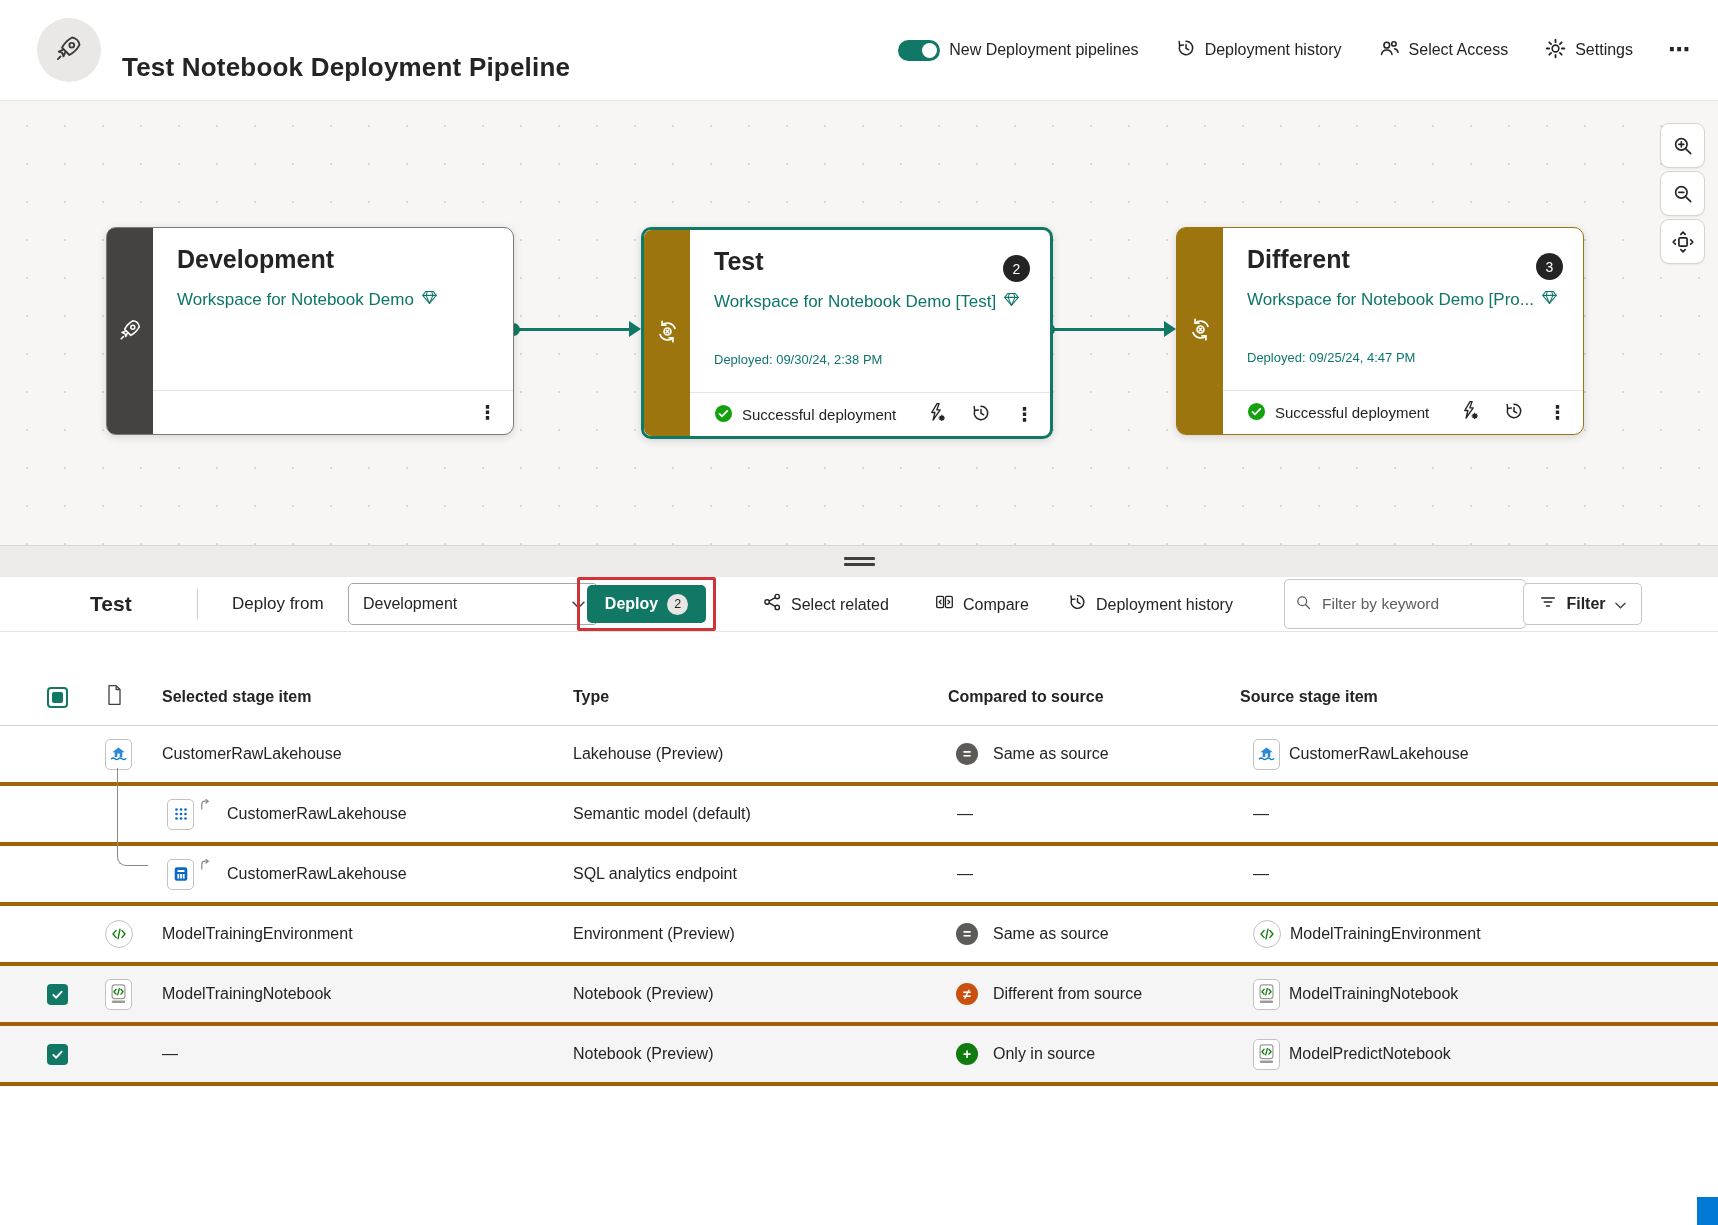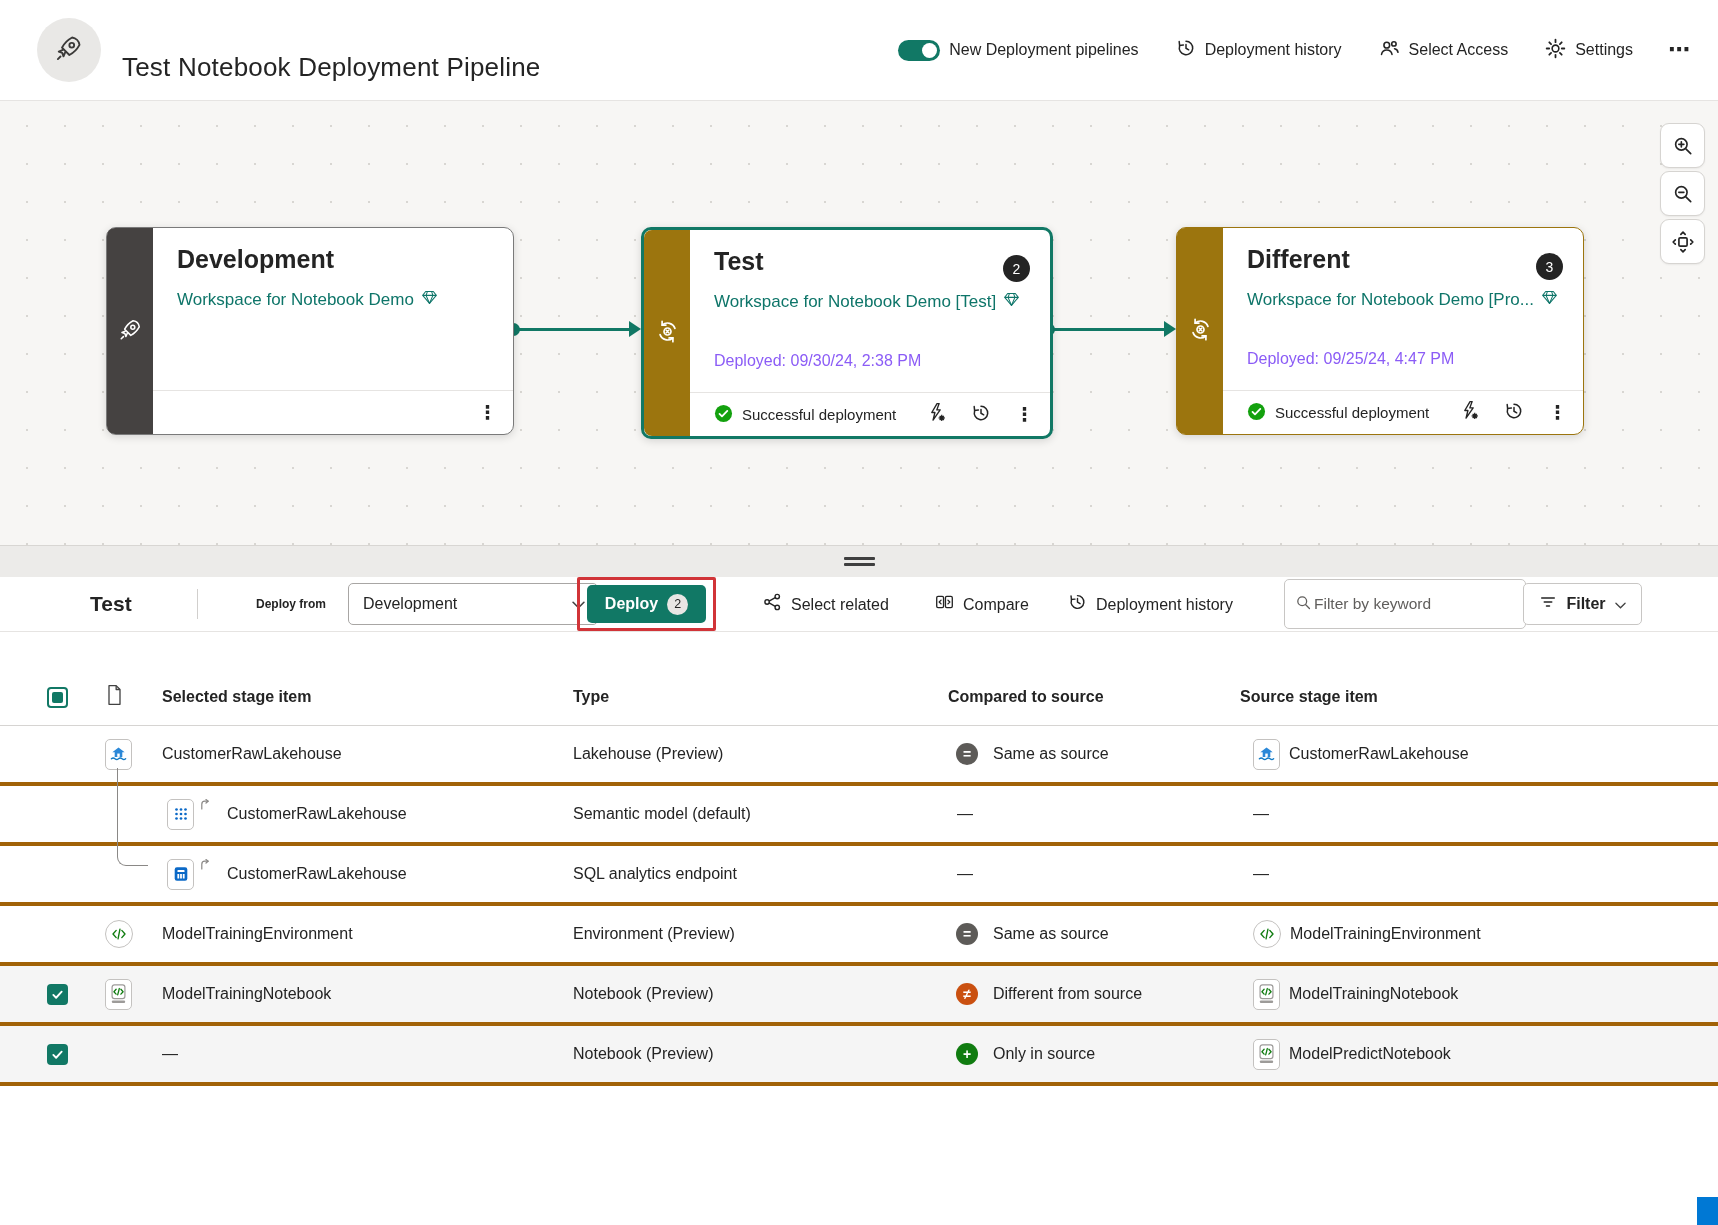--- a/index.html
+++ b/index.html
@@ -6,21 +6,21 @@
   body{
     width:1718px;height:1225px;overflow:hidden;position:relative;
     font-family:"Liberation Sans","DejaVu Sans",sans-serif;
     color:#242424;background:#fff;
   }
   .ico{display:inline-block;vertical-align:middle;flex:none;}
 
   
   .app-header{position:absolute;left:0;top:0;width:1718px;height:100px;background:#fff;border-bottom:1px solid #e6e4e2;display:flex;align-items:center;}
   .avatar{position:absolute;left:37px;top:18px;width:64px;height:64px;border-radius:50%;background:#e9e8e6;display:flex;align-items:center;justify-content:center;}
-  .app-title{position:absolute;left:122px;top:0;height:100px;display:flex;align-items:center;font-size:26px;font-weight:400;letter-spacing:.2px;}
+  .app-title{position:absolute;left:122px;top:0;height:100px;display:flex;align-items:center;font-size:26px;font-weight:700;letter-spacing:.2px;}
   .header-menu{position:absolute;right:18px;top:0;height:100px;display:flex;align-items:center;gap:13px;font-size:16px;}
   .menu-item{display:flex;align-items:center;gap:9px;padding:8px 12px;border-radius:6px;cursor:pointer;white-space:nowrap;}
   .toggle{width:42px;height:21px;border-radius:11px;background:#117865;position:relative;}
   .toggle .knob{position:absolute;right:3px;top:3px;width:15px;height:15px;border-radius:50%;background:#fff;}
   .more-dots{font-size:22px;font-weight:700;padding:0 10px;cursor:pointer;}
 
   
   .canvas{position:absolute;left:0;top:101px;width:1718px;height:444px;
     background-color:#f7f6f4;
     background-image:radial-gradient(#d8d6d2 1.3px, transparent 1.4px);
@@ -31,21 +31,21 @@
   .stage-card{position:absolute;top:126px;width:406px;height:206px;background:#fff;border-radius:10px;box-shadow:0 2px 8px rgba(0,0,0,.14);}
   .stage-card.dev{left:106px;border:1px solid #7a7a7a;}
   .stage-card.test{left:641px;border:3px solid #117865;}
   .stage-card.prod{left:1176px;border:1.5px solid #9c750e;}
   .card-strip{position:absolute;left:0;top:0;bottom:0;width:46px;border-radius:8px 0 0 8px;display:flex;align-items:center;justify-content:center;}
   .strip-dark{background:#454241;}
   .strip-gold{background:#9c750e;}
   .card-title{position:absolute;left:70px;top:17px;font-size:25px;font-weight:600;}
   .card-badge{position:absolute;right:20px;top:25px;width:27px;height:27px;border-radius:50%;background:#242424;color:#fff;font-size:14px;display:flex;align-items:center;justify-content:center;}
   .card-workspace{position:absolute;left:70px;top:61px;font-size:17px;color:#0e7569;display:flex;align-items:center;gap:7px;cursor:pointer;white-space:nowrap;}
-  .card-deployed{position:absolute;left:70px;top:122px;font-size:16px;color:#8b5cf6;}
+  .card-deployed{position:absolute;left:70px;top:122px;font-size:13px;color:#0f766e;}
   .card-footer{position:absolute;left:46px;right:0;bottom:0;height:43px;border-top:1px solid #e6e4e2;display:flex;align-items:center;padding:0 16px 0 24px;}
   .stage-card.dev .card-footer{left:46px;}
   .status{display:flex;align-items:center;gap:9px;font-size:15px;}
   .foot-icons{margin-left:auto;display:flex;align-items:center;gap:24px;}
   .kebab{font-size:19px;font-weight:700;color:#242424;cursor:pointer;line-height:1;}
 
   .connector{position:absolute;top:227px;height:3px;background:#117865;}
   .connector .dot{position:absolute;left:-5px;top:-5px;width:13px;height:13px;border-radius:50%;background:#117865;}
   .connector .arrow{position:absolute;right:-11px;top:-7px;width:0;height:0;border-top:8.5px solid transparent;border-bottom:8.5px solid transparent;border-left:12px solid #117865;}
   .conn1{left:512px;width:118px;}
@@ -54,29 +54,29 @@
   
   .splitter{position:absolute;left:0;top:545px;width:1718px;height:32px;background:#ecebe9;border-top:1px solid #d8d6d3;}
   .splitter .handle{position:absolute;left:844px;top:11px;width:31px;height:9px;cursor:row-resize;}
   .splitter .handle i{display:block;height:3px;background:#3f3f3f;margin-bottom:3px;border-radius:1px;}
 
   
   .deploy-bar{position:absolute;left:0;top:577px;width:1718px;height:54px;background:#fff;border-bottom:1px solid #e6e4e2;}
   .deploy-bar > *{position:absolute;top:50%;transform:translateY(-50%);}
   .stage-heading{left:90px;font-size:21px;font-weight:600;}
   .vdivider{left:197px;width:1px;height:30px;background:#d1cfcd;}
-  .deploy-from-label{left:256px;font-size:12px;font-weight:700;}
+  .deploy-from-label{left:232px;font-size:17px;font-weight:400;}
   .stage-select{left:348px;width:222px;height:40px;border:1px solid #a8a6a4;border-radius:5px;background:#fff;display:flex;align-items:center;padding:0 12px 0 14px;font-size:16px;cursor:pointer;}
   .stage-select .chev{margin-left:auto;}
   .red-annotation{left:577px;width:133px;height:48px;border:3px solid #d13438;border-radius:2px;display:flex;align-items:center;justify-content:center;}
   .deploy-btn{width:119px;height:38px;background:#117865;border:none;border-radius:5px;color:#fff;font-size:16px;font-weight:600;display:flex;align-items:center;justify-content:center;gap:9px;cursor:pointer;font-family:inherit;}
   .deploy-count{width:21px;height:21px;border-radius:50%;background:#e8e6e4;color:#242424;font-size:12.5px;font-weight:400;display:flex;align-items:center;justify-content:center;}
   .bar-action{display:flex;align-items:center;gap:9px;font-size:16px;cursor:pointer;white-space:nowrap;}
   .act-related{left:763px;} .act-compare{left:935px;} .act-history{left:1068px;}
-  .keyword-box{left:1284px;width:220px;height:40px;border:1px solid #c8c6c4;border-radius:5px;background:#fff;display:flex;align-items:center;padding:4px 10px;}
+  .keyword-box{left:1284px;width:220px;height:40px;border:1px solid #c8c6c4;border-radius:5px;background:#fff;display:flex;align-items:center;padding:4px 10px;gap:8px;}
   .keyword-box input{border:none;outline:none;flex:1;font-size:15.5px;font-family:inherit;color:#242424;background:transparent;min-width:0;}
   .keyword-box input::placeholder{color:#605e5c;}
   .filter-btn{left:1523px;width:117px;height:40px;border:1px solid #c8c6c4;border-radius:5px;background:#fff;display:flex;align-items:center;justify-content:center;gap:9px;font-size:16px;font-weight:600;cursor:pointer;}
 
   
   .items-table{position:absolute;left:0;top:631px;width:1718px;}
   .trow{display:grid;grid-template-columns:47px 58px 57px 411px 375px 292px auto;align-items:center;height:56px;border-bottom:4px solid #a16207;}
   .trow.head{margin-top:38px;border-bottom:1px solid #d6d4d2;font-weight:600;}
   .trow.sel{background:#f5f5f5;}
   .cell{display:flex;align-items:center;font-size:16px;min-width:0;}

